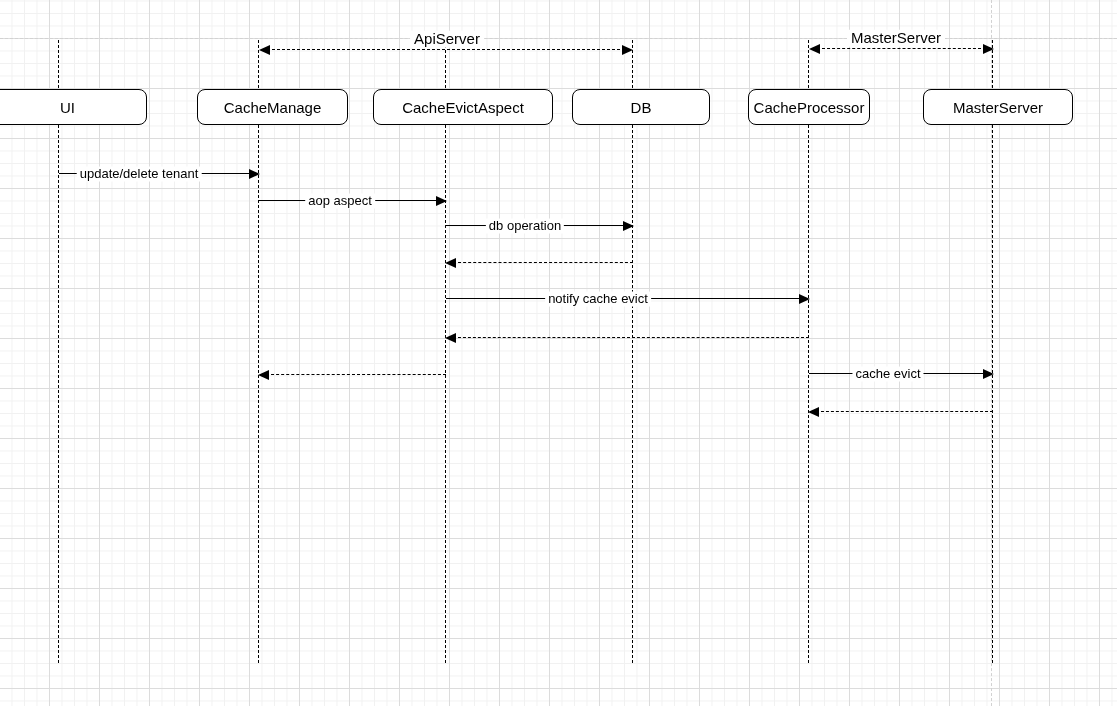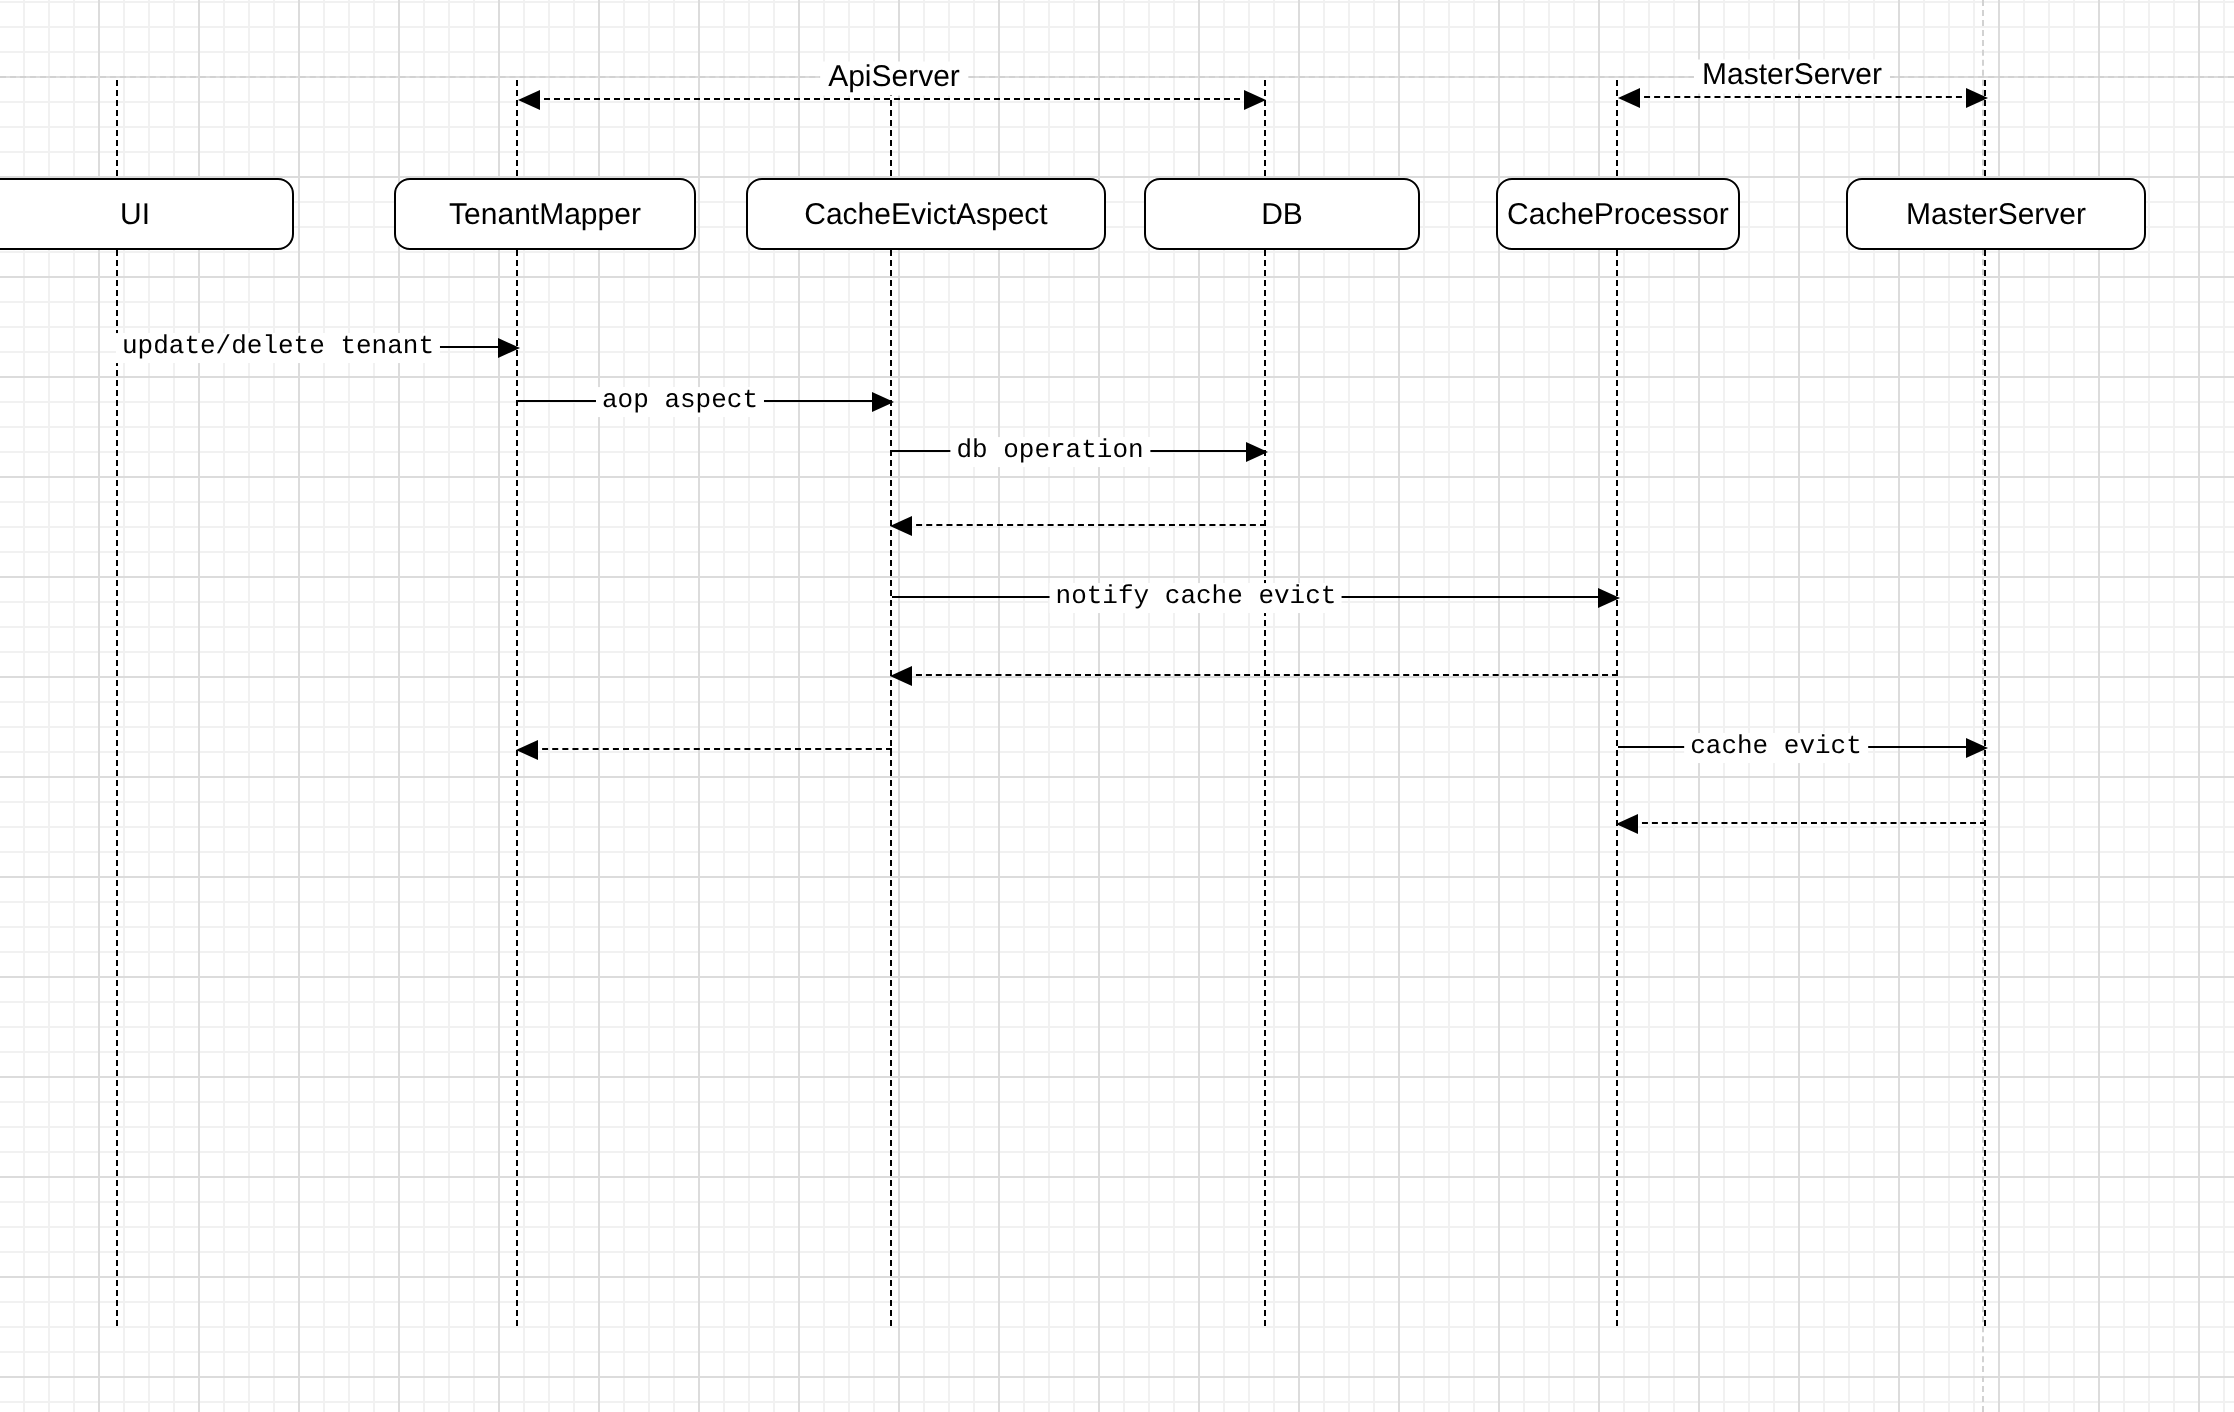--- a/index.html
+++ b/index.html
@@ -52,21 +52,20 @@
   .head {
     position: absolute; top: -5px; width: 0; height: 0;
     border-top: 5px solid transparent; border-bottom: 5px solid transparent;
   }
   .head.right { right: -1px; border-left: 11px solid #000; }
   .head.left  { left: -1px;  border-right: 11px solid #000; }
   .mlabel {
     position: absolute; top: 0; transform: translate(-50%, -50%);
     background: #fff; padding: 0 3px; font-size: 13px; white-space: nowrap;
     line-height: 1.15;
-    font-family: Liberation Mono, monospace;
   }
   .flabel {
     position: absolute; top: -11px; transform: translate(-50%, -50%);
     background: #fff; padding: 0 4px; font-size: 15px; white-space: nowrap;
     line-height: 1.1;
     text-align: center;
   }
 </style>
 </head>
 <body>
@@ -80,21 +79,21 @@
   <div class="lifeline" style="left:258px"></div>
   <div class="lifeline" style="left:445px"></div>
   <div class="lifeline" style="left:632px"></div>
   <div class="lifeline" style="left:808px"></div>
   <div class="lifeline" style="left:992px"></div>
 
   <div class="participant" style="left:-12px;width:159px">
     <span>UI</span>
   </div>
   <div class="participant" style="left:197px;width:151px">
-    <span>TenantMapper</span>
+    <span>CacheManage</span>
   </div>
   <div class="participant" style="left:373px;width:180px">
     <span>CacheEvictAspect</span>
   </div>
   <div class="participant" style="left:572px;width:138px">
     <span>DB</span>
   </div>
   <div class="participant" style="left:748px;width:122px">
     <span>CacheProcessor</span>
   </div>

